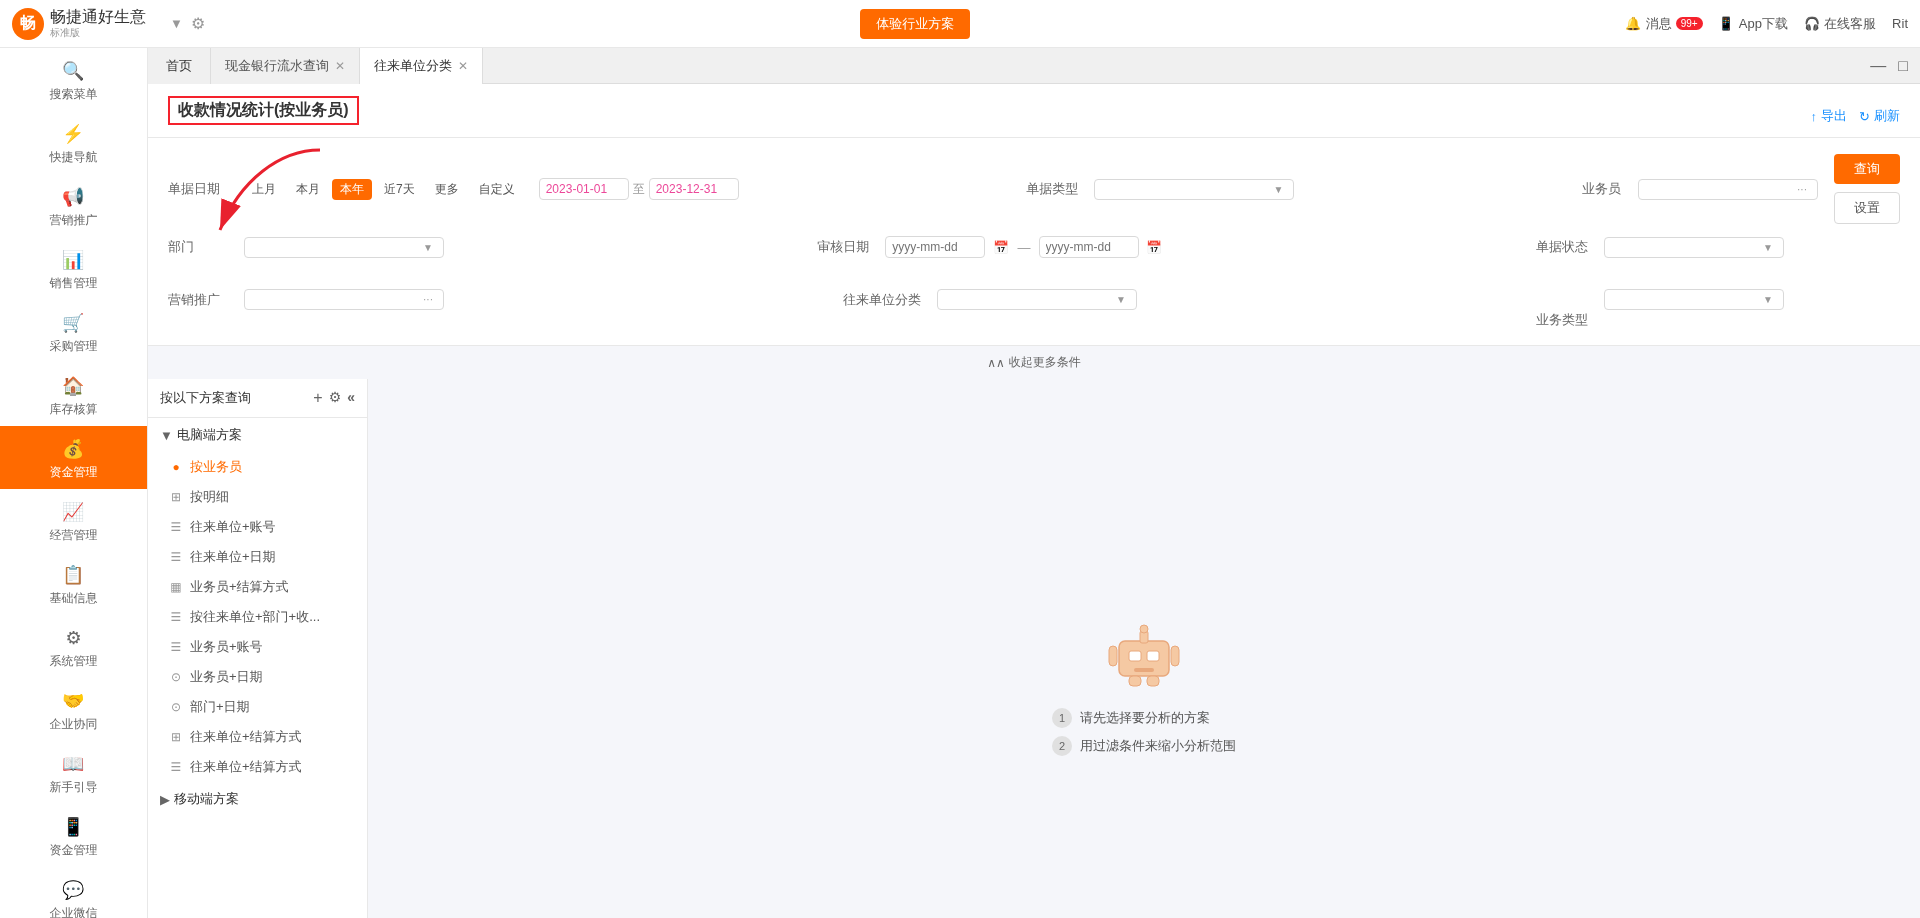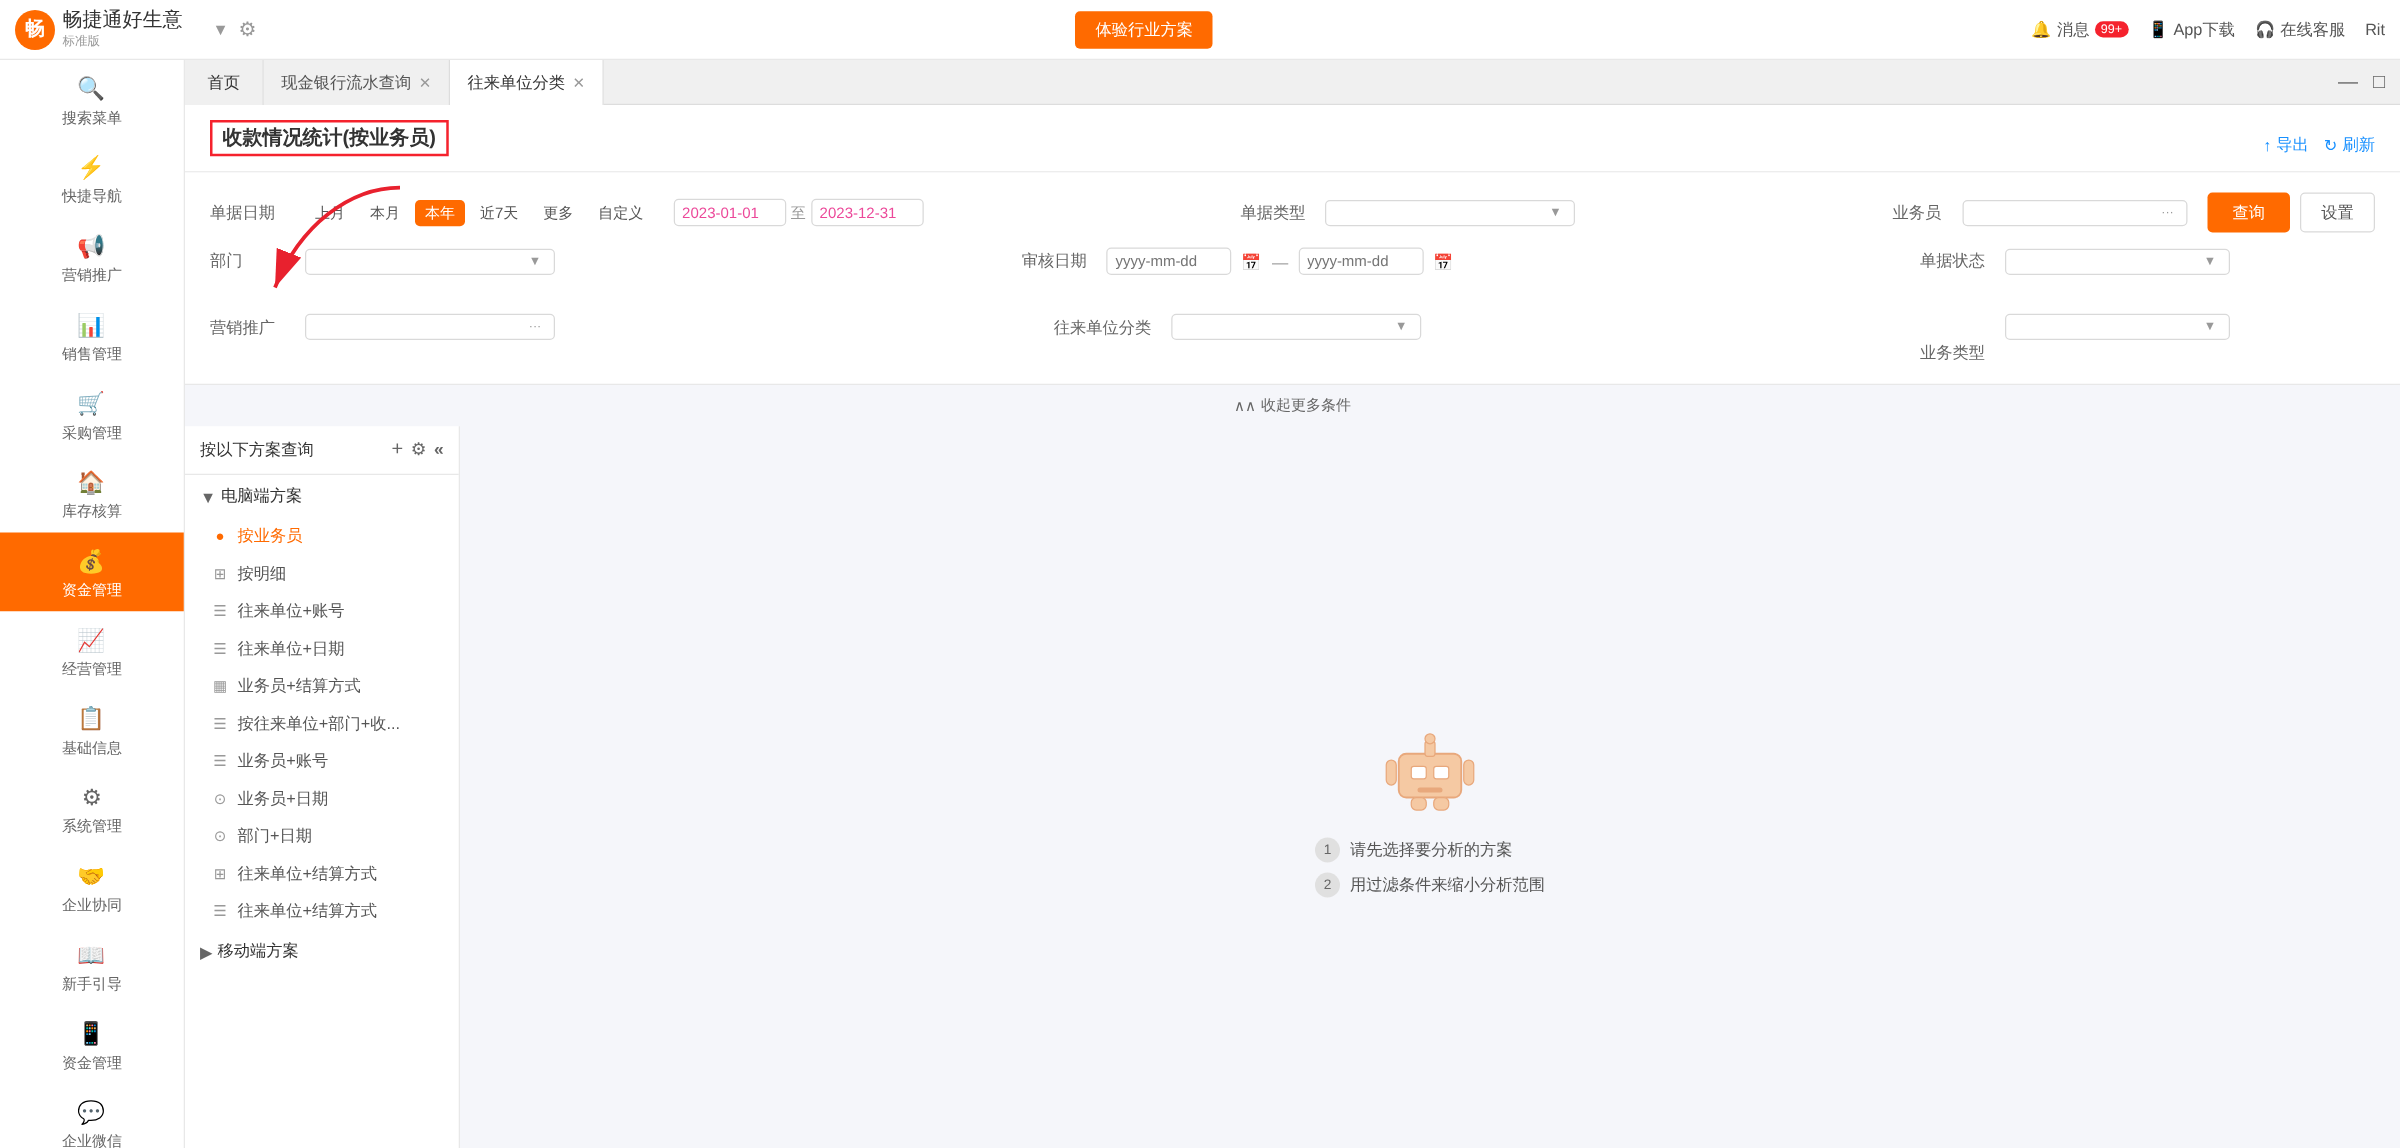--- a/index.html
+++ b/index.html
@@ -127,21 +127,21 @@
     }
     .filter-row:last-child { margin-bottom: 0; }
     .filter-label { color: #666; font-size: 13px; min-width: 60px; }
     .date-tabs { display: flex; align-items: center; gap: 4px; }
     .date-tab { padding: 2px 8px; cursor: pointer; font-size: 12px; color: #555; border-radius: 2px; }
     .date-tab.active { background: #ff6a00; color: #fff; border-radius: 4px; }
     .date-input { border: 1px solid #d9d9d9; border-radius: 4px; padding: 4px 8px; font-size: 12px; color: #ec4899; width: 100px; }
     .date-range { display: flex; align-items: center; gap: 4px; color: #999; font-size: 12px; }
     .select-input { border: 1px solid #d9d9d9; border-radius: 4px; padding: 4px 10px; font-size: 12px; color: #555; min-width: 160px; display: flex; align-items: center; justify-content: space-between; cursor: pointer; }
     .select-arrow { color: #999; font-size: 10px; }
-    .filter-buttons { display: flex; gap: 8px; }
+    .filter-buttons { display: flex; gap: 8px; flex-direction: column; }
     .btn-query { background: #ff6a00; color: #fff; border: none; border-radius: 4px; padding: 6px 20px; cursor: pointer; font-size: 13px; }
     .btn-settings { background: #fff; color: #555; border: 1px solid #d9d9d9; border-radius: 4px; padding: 6px 16px; cursor: pointer; font-size: 13px; }
     .audit-row { display: flex; align-items: center; gap: 8px; }
     .dash { color: #999; }
     .calendar-icon { color: #999; cursor: pointer; }
 
     
     .collapse-bar {
       background: #f5f6fa;
       display: flex;

